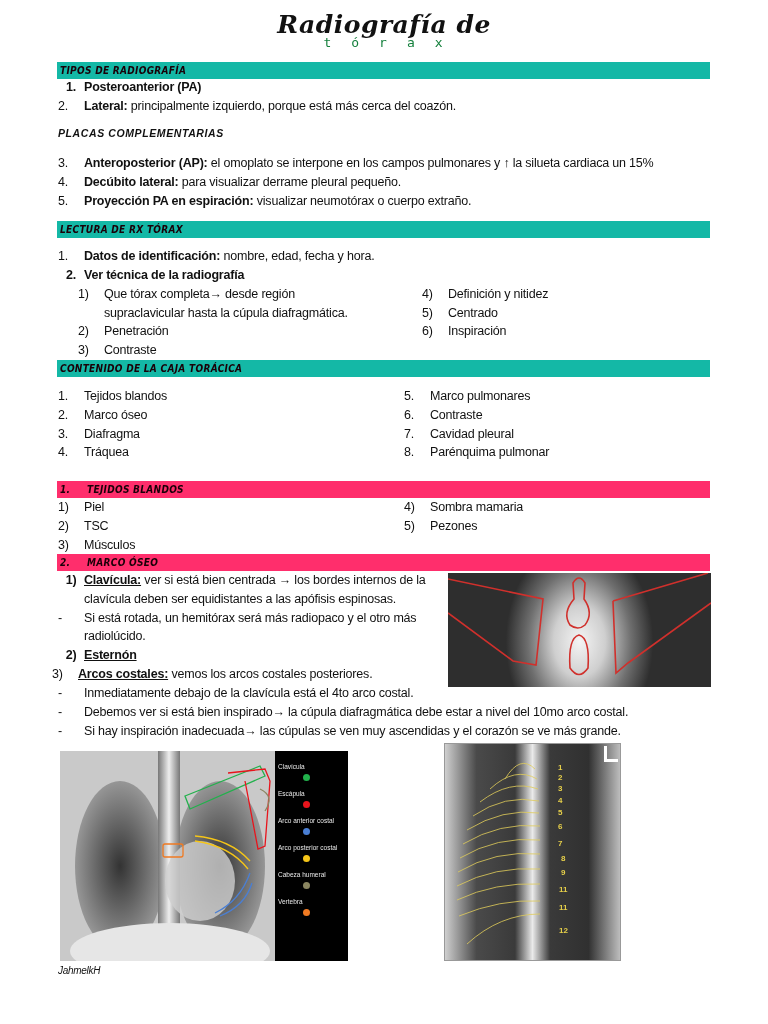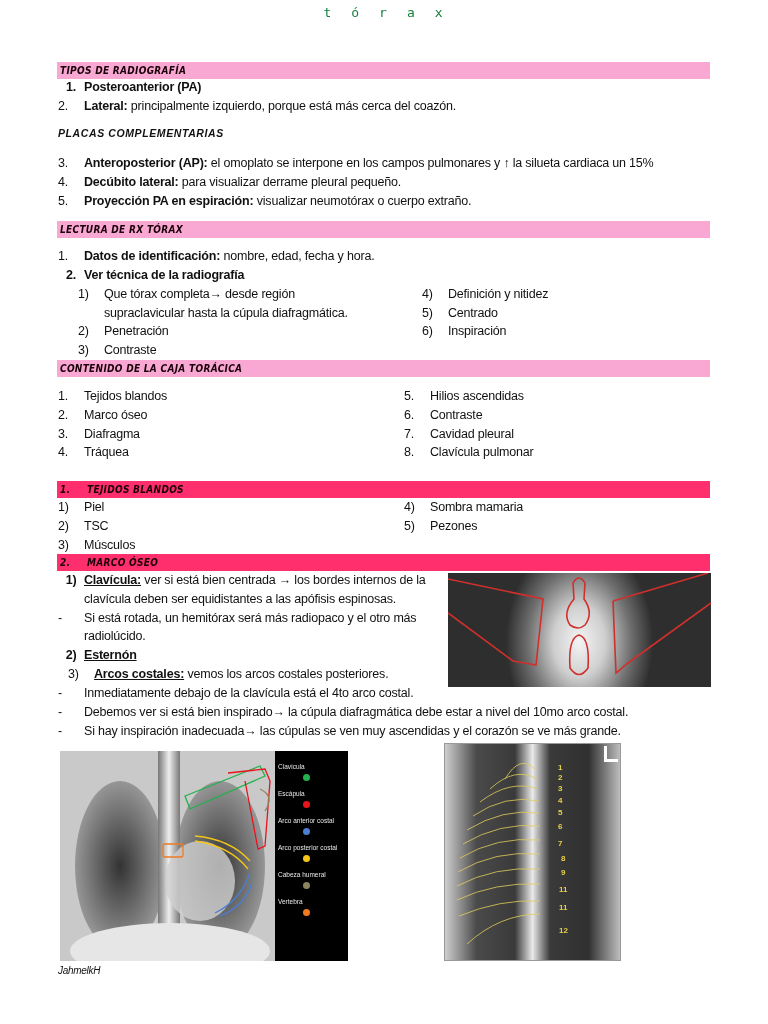--- a/index.html
+++ b/index.html
@@ -5,21 +5,21 @@
   * { box-sizing: border-box; margin: 0; padding: 0; }
   html, body { width: 768px; height: 1024px; background: #ffffff; overflow: hidden; }
   body { font-family: "Liberation Sans", sans-serif; color: #111; position: relative; }
 
   .title-wrap { position: absolute; left: 0; top: 10px; width: 768px; text-align: center; }
   .title-main { font-family: "DejaVu Serif", serif; font-style: italic; font-weight: bold; font-size: 25px; letter-spacing: 0.5px; line-height: 30px; color: #111; }
   .title-sub { font-family: "DejaVu Sans Mono", monospace; font-size: 13px; letter-spacing: 20px; line-height: 14px; margin-top: -4px; padding-left: 18px; color: #15803d; font-weight: normal; }
 
   .bar { position: absolute; left: 57px; width: 653px; height: 17px; display: flex; align-items: center; padding-left: 3px;
          font-family: "DejaVu Sans Condensed", "DejaVu Sans", sans-serif; font-size: 10px; font-weight: bold; text-transform: uppercase; letter-spacing: 0.3px; color: #1a0008; font-style: italic; }
-  .bar.red { background: #f9a8d4; }
+  .bar.red { background: #14b8a6; }
   .bar.pink { background: #ff2e6c; }
   .bar .num { width: 27px; display: inline-block; }
 
   .line { position: absolute; font-size: 12.5px; line-height: 19px; white-space: nowrap; letter-spacing: -0.2px; }
   .line .n { display: inline-block; width: 26px; }
   .b { font-weight: bold; text-align: center; }
   .u { text-decoration: underline; font-weight: bold; }
   .caps-sub { position: absolute; left: 58px; font-size: 10.5px; font-weight: bold; letter-spacing: 0.6px; font-style: italic; text-transform: uppercase; }
 
   .xray { position: absolute; overflow: hidden; }
@@ -34,20 +34,21 @@
 
   .rib-num { position: absolute; font-size: 8px; font-weight: bold; color: #e7d04a; font-family: "Liberation Sans", sans-serif; }
   .lmark { position: absolute; right: 2px; top: 2px; width: 14px; height: 16px; border-left: 3px solid #fff; border-bottom: 3px solid #fff; }
 
   .footer { position: absolute; left: 58px; top: 965px; font-size: 10px; font-weight: normal; font-style: italic; letter-spacing: -0.3px; }
 </style>
 </head>
 <body>
 
 <div class="title-wrap">
+  <div class="title-main">Radiografía de</div>
   <div class="title-sub">tórax</div>
 </div>
 
 <div class="bar red" style="top:62px">Tipos de radiografía</div>
 <div class="line b" style="left:58px;top:78px"><span class="n">1.</span><span>Posteroanterior (PA)</span></div>
 <div class="line" style="left:58px;top:97px"><span class="n">2.</span><span class="b">Lateral:</span><span> principalmente izquierdo, porque está más cerca del coazón.</span></div>
 
 <div class="caps-sub" style="top:127px">Placas complementarias</div>
 
 <div class="line" style="left:58px;top:154px"><span class="n">3.</span><span class="b">Anteroposterior (AP):</span><span> el omoplato se interpone en los campos pulmonares y ↑ la silueta cardiaca un 15%</span></div>
@@ -66,24 +67,24 @@
 <div class="line" style="left:422px;top:285px"><span class="n">4)</span><span>Definición y nitidez</span></div>
 <div class="line" style="left:422px;top:304px"><span class="n">5)</span><span>Centrado</span></div>
 <div class="line" style="left:422px;top:322px"><span class="n">6)</span><span>Inspiración</span></div>
 
 <div class="bar red" style="top:360px">Contenido de la caja torácica</div>
 <div class="line" style="left:58px;top:387px"><span class="n">1.</span><span>Tejidos blandos</span></div>
 <div class="line" style="left:58px;top:406px"><span class="n">2.</span><span>Marco óseo</span></div>
 <div class="line" style="left:58px;top:425px"><span class="n">3.</span><span>Diafragma</span></div>
 <div class="line" style="left:58px;top:443px"><span class="n">4.</span><span>Tráquea</span></div>
 
-<div class="line" style="left:404px;top:387px"><span class="n">5.</span><span>Hilios ascendidas</span></div>
+<div class="line" style="left:404px;top:387px"><span class="n">5.</span><span>Marco pulmonares</span></div>
 <div class="line" style="left:404px;top:406px"><span class="n">6.</span><span>Contraste</span></div>
 <div class="line" style="left:404px;top:425px"><span class="n">7.</span><span>Cavidad pleural</span></div>
-<div class="line" style="left:404px;top:443px"><span class="n">8.</span><span>Clavícula pulmonar</span></div>
+<div class="line" style="left:404px;top:443px"><span class="n">8.</span><span>Parénquima pulmonar</span></div>
 
 <div class="bar pink" style="top:481px">
     <span class="num">1.</span>
     <span>Tejidos blandos</span>
   </div>
 <div class="line" style="left:58px;top:498px"><span class="n">1)</span><span>Piel</span></div>
 <div class="line" style="left:58px;top:517px"><span class="n">2)</span><span>TSC</span></div>
 <div class="line" style="left:58px;top:536px"><span class="n">3)</span><span>Músculos</span></div>
 <div class="line" style="left:404px;top:498px"><span class="n">4)</span><span>Sombra mamaria</span></div>
 <div class="line" style="left:404px;top:517px"><span class="n">5)</span><span>Pezones</span></div>
@@ -91,21 +92,21 @@
 <div class="bar pink" style="top:554px">
     <span class="num">2.</span>
     <span>Marco óseo</span>
   </div>
 
 <div class="line" style="left:58px;top:571px"><span class="n b">1)</span><span class="u">Clavícula:</span><span> ver si está bien centrada → los bordes internos de la</span></div>
 <div class="line" style="left:84px;top:590px">clavícula deben ser equidistantes a las apófisis espinosas.</div>
 <div class="line" style="left:58px;top:609px"><span class="n">-</span><span>Si está rotada, un hemitórax será más radiopaco y el otro más</span></div>
 <div class="line" style="left:84px;top:627px">radiolúcido.</div>
 <div class="line" style="left:58px;top:646px"><span class="n b">2)</span><span class="u">Esternón</span></div>
-<div class="line" style="left:68px;top:665px"><span class="n">3)</span><span class="u">Arcos costales:</span><span> vemos los arcos costales posteriores.</span></div>
+<div class="line" style="left:52px;top:665px"><span class="n">3)</span><span class="u">Arcos costales:</span><span> vemos los arcos costales posteriores.</span></div>
 <div class="line" style="left:58px;top:684px"><span class="n">-</span><span>Inmediatamente debajo de la clavícula está el 4to arco costal.</span></div>
 <div class="line" style="left:58px;top:703px"><span class="n">-</span><span>Debemos ver si está bien inspirado→ la cúpula diafragmática debe estar a nivel del 10mo arco costal.</span></div>
 <div class="line" style="left:58px;top:722px"><span class="n">-</span><span>Si hay inspiración inadecuada→ las cúpulas se ven muy ascendidas y el corazón se ve más grande.</span></div>
 
 <div class="xray xray1">
   <svg width="263" height="114" viewBox="0 0 263 114">
     <g fill="none" stroke="#d0302c" stroke-width="1.6">
       <path d="M0 6 L95 26 L88 92 L65 88 L0 40"></path>
       <path d="M165 28 L260 0 M165 28 L168 100 L180 90 L263 30"></path>
       <path d="M125 10 Q131 0 137 10 L136 26 Q146 40 137 52 Q130 58 122 52 Q114 40 126 26 Z"></path>

